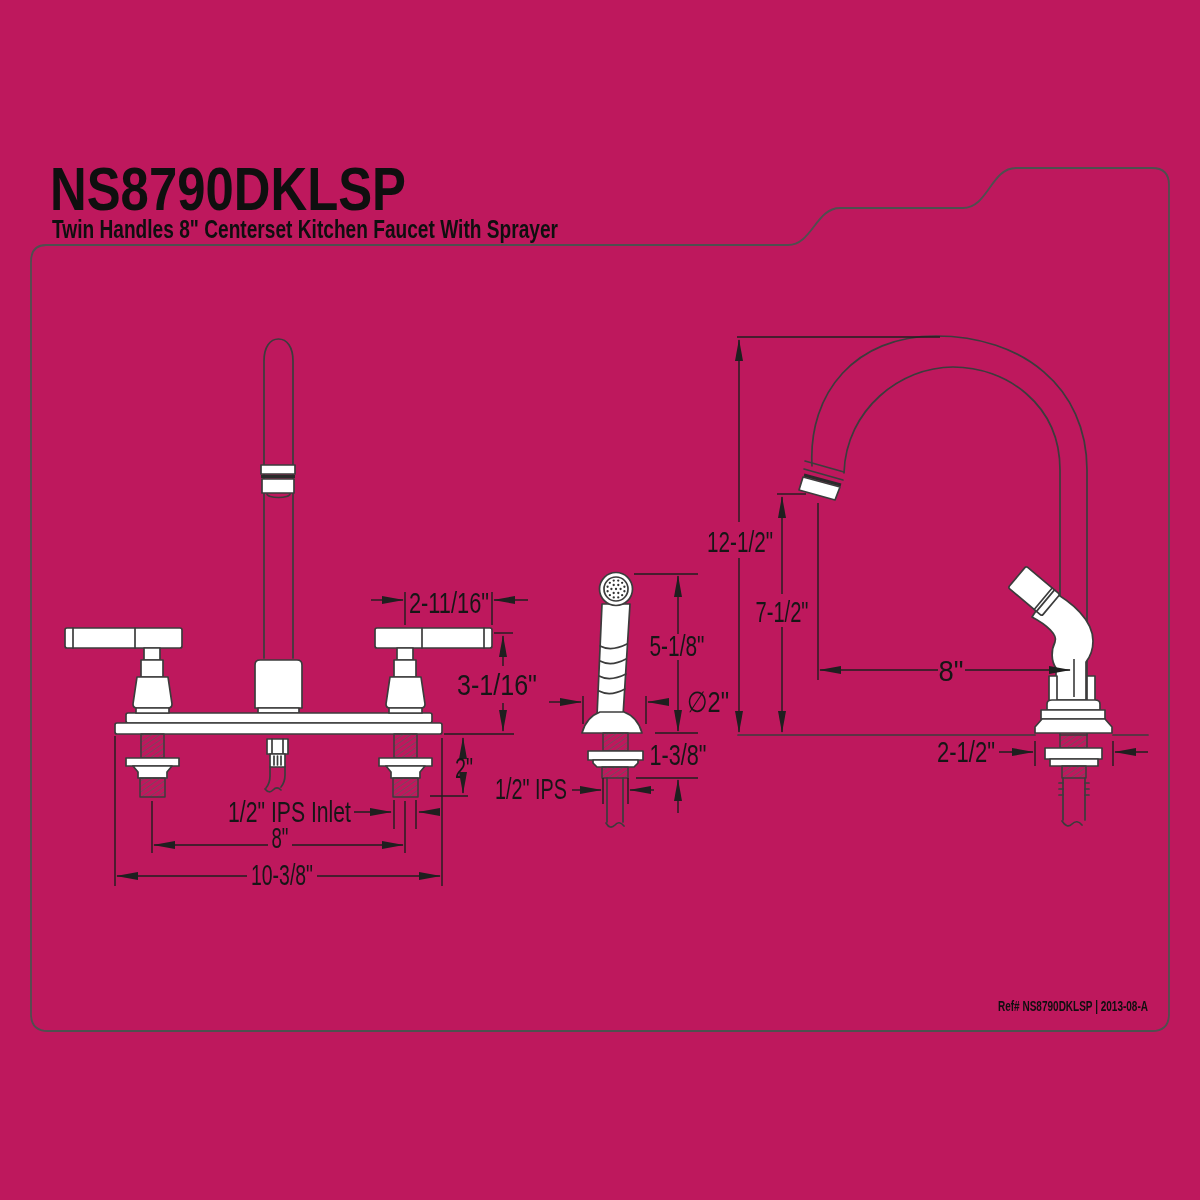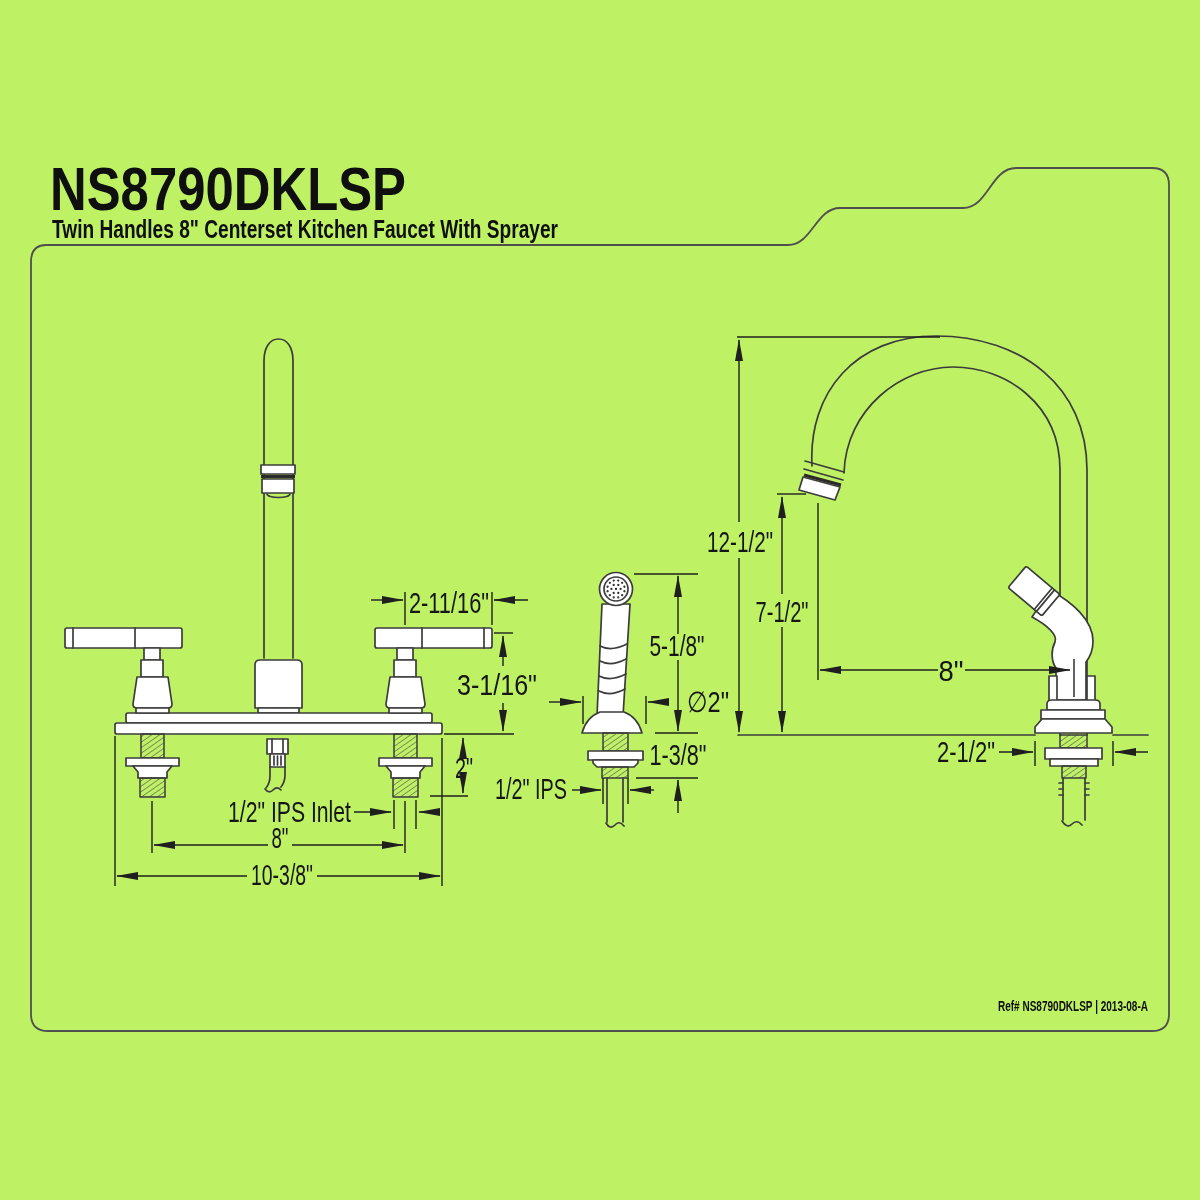--- a/index.html
+++ b/index.html
@@ -1,16 +1,16 @@
 <!DOCTYPE html>
 <html><head>
 <meta charset="utf-8">
 <style>
   html,body{margin:0;padding:0;background:#ffffff;}
-  .page{width:1200px;height:1200px;position:relative;background:#bef264;overflow:hidden;}
+  .page{width:1200px;height:1200px;position:relative;background:#be185d;overflow:hidden;}
   svg{display:block;}
   .title{font:bold 61px "Liberation Sans",sans-serif;fill:#0f0f0f;}
   .subtitle{font:bold 26px "Liberation Sans",sans-serif;fill:#0f0f0f;}
   .ref{font:bold 14px "Liberation Sans",sans-serif;fill:#0f0f0f;}
   .dim{font:29px "Liberation Sans",sans-serif;fill:#161616;}
   .o{fill:none;stroke:#3c3c3c;stroke-width:1.7;stroke-linejoin:round;stroke-linecap:round;}
   .ow{fill:#ffffff;stroke:#3c3c3c;stroke-width:1.7;stroke-linejoin:round;}
   .thr{fill:url(#hatch);stroke:#3c3c3c;stroke-width:1.5;stroke-linejoin:round;}
   .d{fill:none;stroke:#1f1f1f;stroke-width:1.4;}
   .seam{stroke:#2a2a2a;stroke-width:3;}

